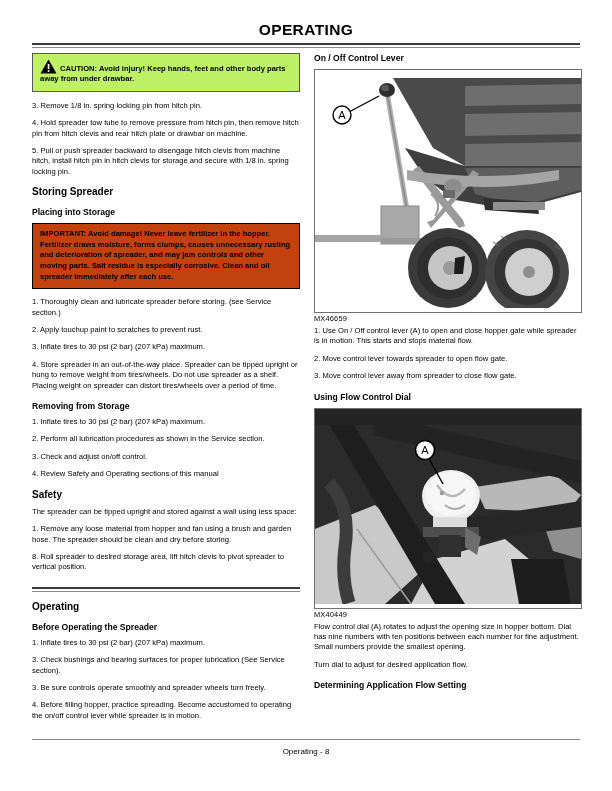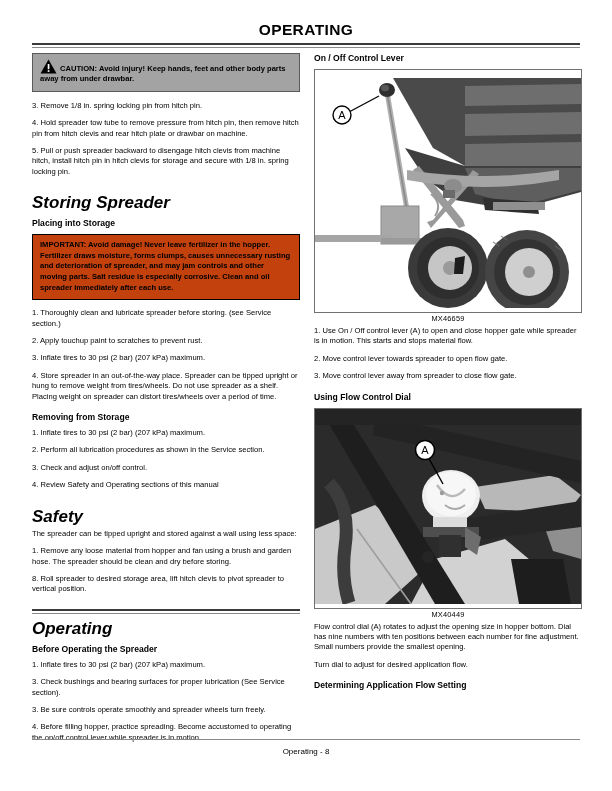--- a/index.html
+++ b/index.html
@@ -55,37 +55,36 @@
   .col-right { left: 314px; }
 
   
   p.body {
     font-size: 7.6px;
     line-height: 10.4px;
     margin: 0 0 7px 0;
     text-align: left;
   }
   h2.sec {
-    font-size: 17px;
-    font-weight: bold;
-    margin: 19px 0 5px 0;
+    font-size: 10px;
+    font-weight: bold;
+    margin: 8px 0 5px 0;
     line-height: 14px;
-    font-style: italic;
   }
   h3.sub {
     font-size: 8.6px;
     font-weight: bold;
     margin: 10px 0 5px 0;
     line-height: 11px;
   }
   h3.sub.tight { margin-top: 8px; }
 
   
   .caution-box {
-    background: #a3a3a3;
+    background: #bef264;
     border: 1px solid #5a5a5a;
     padding: 5px 7px 6px 7px;
     margin-bottom: 9px;
     position: relative;
   }
   .caution-text {
     font-size: 7.6px;
     font-weight: bold;
     line-height: 10.4px;
   }
@@ -123,21 +122,21 @@
   .fig-frame {
     border: 1px solid #707070;
     width: 100%;
     box-sizing: border-box;
     overflow: hidden;
     display: block;
     background: #ffffff;
   }
   .fig-id {
     font-size: 7.4px;
-    text-align: center;
+    text-align: left;
     margin-top: 1px;
     letter-spacing: 0.2px;
   }
 
   
   .footer {
     position: absolute;
     left: 32px;
     top: 736px;
     width: 548px;

